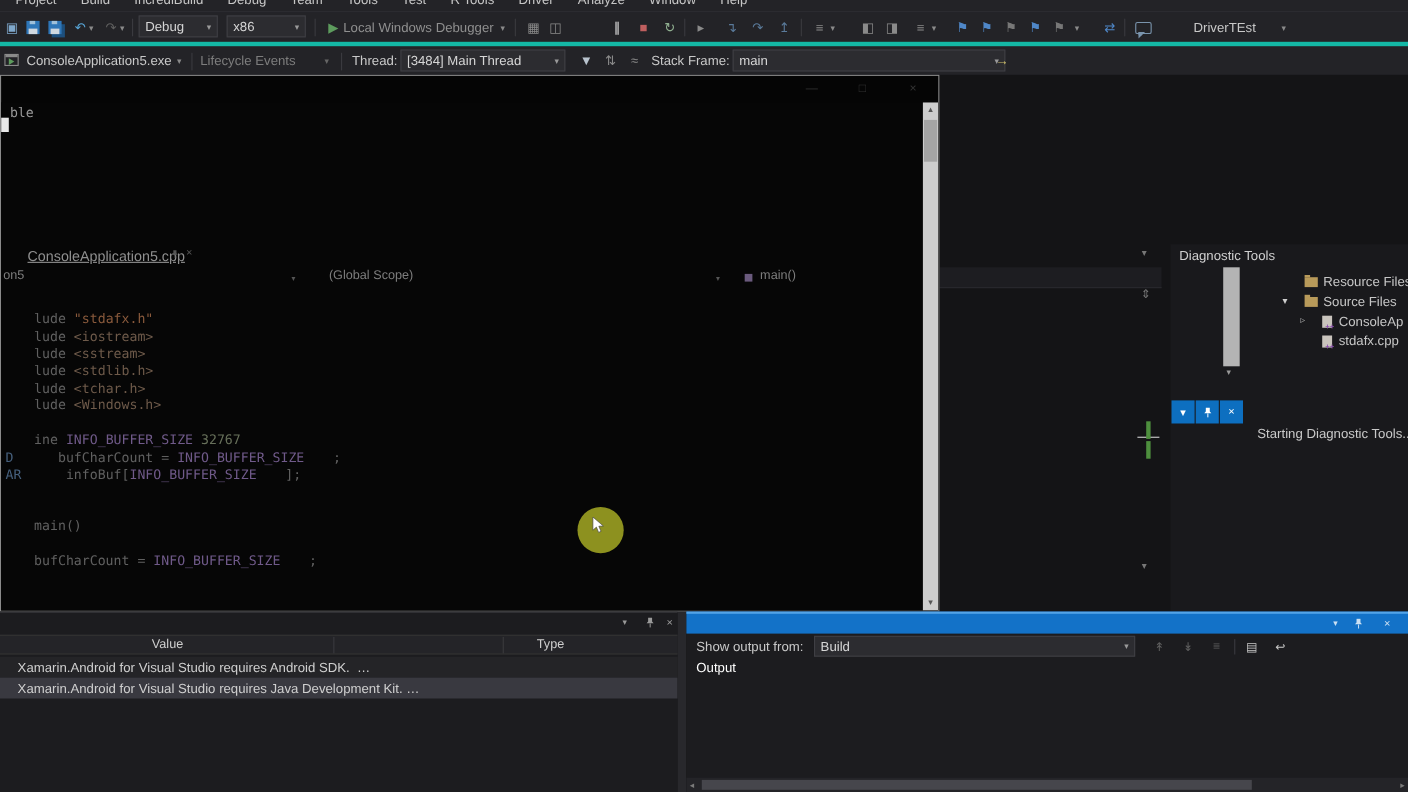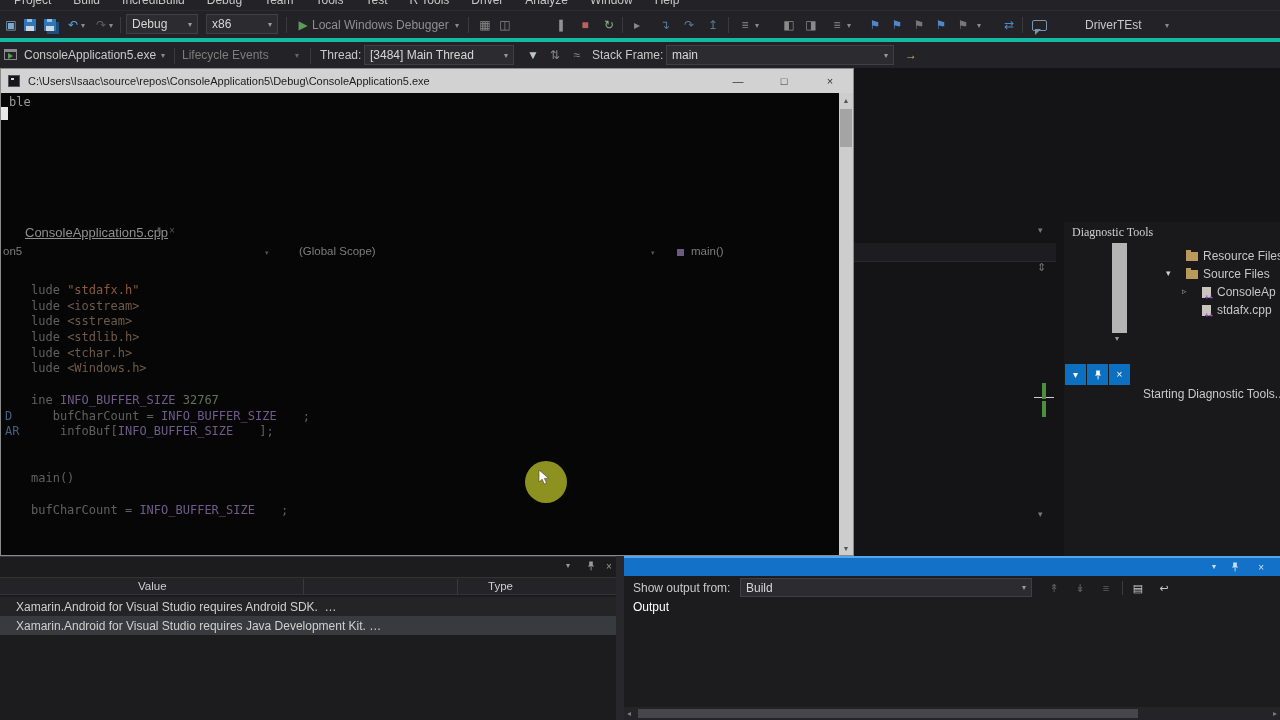--- a/index.html
+++ b/index.html
@@ -31,21 +31,21 @@
   .procwin::after{content:"";position:absolute;left:3px;top:3px;border-left:5px solid #5d9b5d;border-top:3px solid transparent;border-bottom:3px solid transparent;}
 
   
   .navstrip-right{position:absolute;left:854px;top:243px;width:202px;height:18px;background:#1d1d21;border-bottom:1px solid #2a2a2e;}
   .ghost{position:absolute;color:#777;font-size:9px;}
   .gmark{position:absolute;background:var(--marker-green);}
   .gline{position:absolute;background:#cfcfcf;}
 
   
   .diag{position:absolute;left:1064px;top:222px;width:216px;height:334px;background:#19191c;}
-  .diag-title{position:absolute;left:8px;top:3px;font-size:12px;color:#cfcfcf;font-family:Liberation Serif, serif;}
+  .diag-title{position:absolute;left:8px;top:3px;font-size:12px;color:#cfcfcf;}
   .diag-bar{position:absolute;left:48px;top:21px;width:15px;height:90px;background:#b4b4b4;}
   .diag-bar-caret{position:absolute;left:51px;top:112px;font-size:8px;color:#9a9a9a;}
   .diag-dock{position:absolute;left:1px;top:142px;height:21px;display:flex;gap:1px;}
   .tile{width:21px;height:21px;background:var(--dock-blue);color:#fff;display:flex;align-items:center;justify-content:center;font-size:10px;}
   .diag-status{position:absolute;left:79px;top:165px;font-size:12px;color:#c9c9c9;white-space:nowrap;}
 
   
   .tree-row{position:absolute;height:16px;display:flex;align-items:center;font-size:12px;color:#c6c6c6;white-space:nowrap;}
   .tree-arrow{position:absolute;font-size:9px;color:#9a9a9a;}
   .folder{width:12px;height:9px;background:#b89a5a;position:relative;margin-right:5px;flex:none;}
@@ -198,21 +198,21 @@
     <div class="tcombo" style="left:364px;width:150px">
       <span>[3484] Main Thread</span>
       <span class="car">▾</span>
     </div>
 
     <span class="ticon" style="left:524px;color:#b9c4ce">▼</span>
     <span class="ticon" style="left:546px">⇅</span>
     <span class="ticon" style="left:568px">≈</span>
 
     <span class="tlabel" style="left:592px">Stack Frame:</span>
-    <div class="tcombo" style="left:666px;width:228px">
+    <div class="tcombo" style="left:666px;width:248px">
       <span>main</span>
       <span class="car">▾</span>
     </div>
     <span class="ticon" style="left:902px;color:#cdbd6a">→</span>
   </div>
 
   <div class="navstrip-right"></div>
   <span class="ghost" style="left:1038px;top:225px">▾</span>
   <span class="ghost" style="left:1037px;top:261px;font-size:11px">⇕</span>
   <div class="gline" style="left:1034px;top:397px;width:20px;height:1px"></div>
@@ -252,24 +252,20 @@
   <div class="tree-row" style="left:1202px;top:284px">
     <span class="cppfile"></span>
     <span>ConsoleAp</span>
   </div>
   <div class="tree-row" style="left:1202px;top:302px">
     <span class="cppfile"></span>
     <span>stdafx.cpp</span>
   </div>
 
   <div class="console">
-    <div class="con-title">
-      <span class="con-appicon"></span>
-      <span class="con-title-text">C:\Users\Isaac\source\repos\ConsoleApplication5\Debug\ConsoleApplication5.exe</span>
-    </div>
     <span class="con-btn" style="left:714px">—</span>
     <span class="con-btn" style="left:760px">□</span>
     <span class="con-btn" style="left:806px">×</span>
 
     <div class="con-body">
       <span class="residual">ble</span>
       <div class="con-cursor"></div>
 
       <span class="ghost-tab">ConsoleApplication5.cpp</span>
       <span class="ghost-car" style="left:154px;top:134px;font-size:9px">

